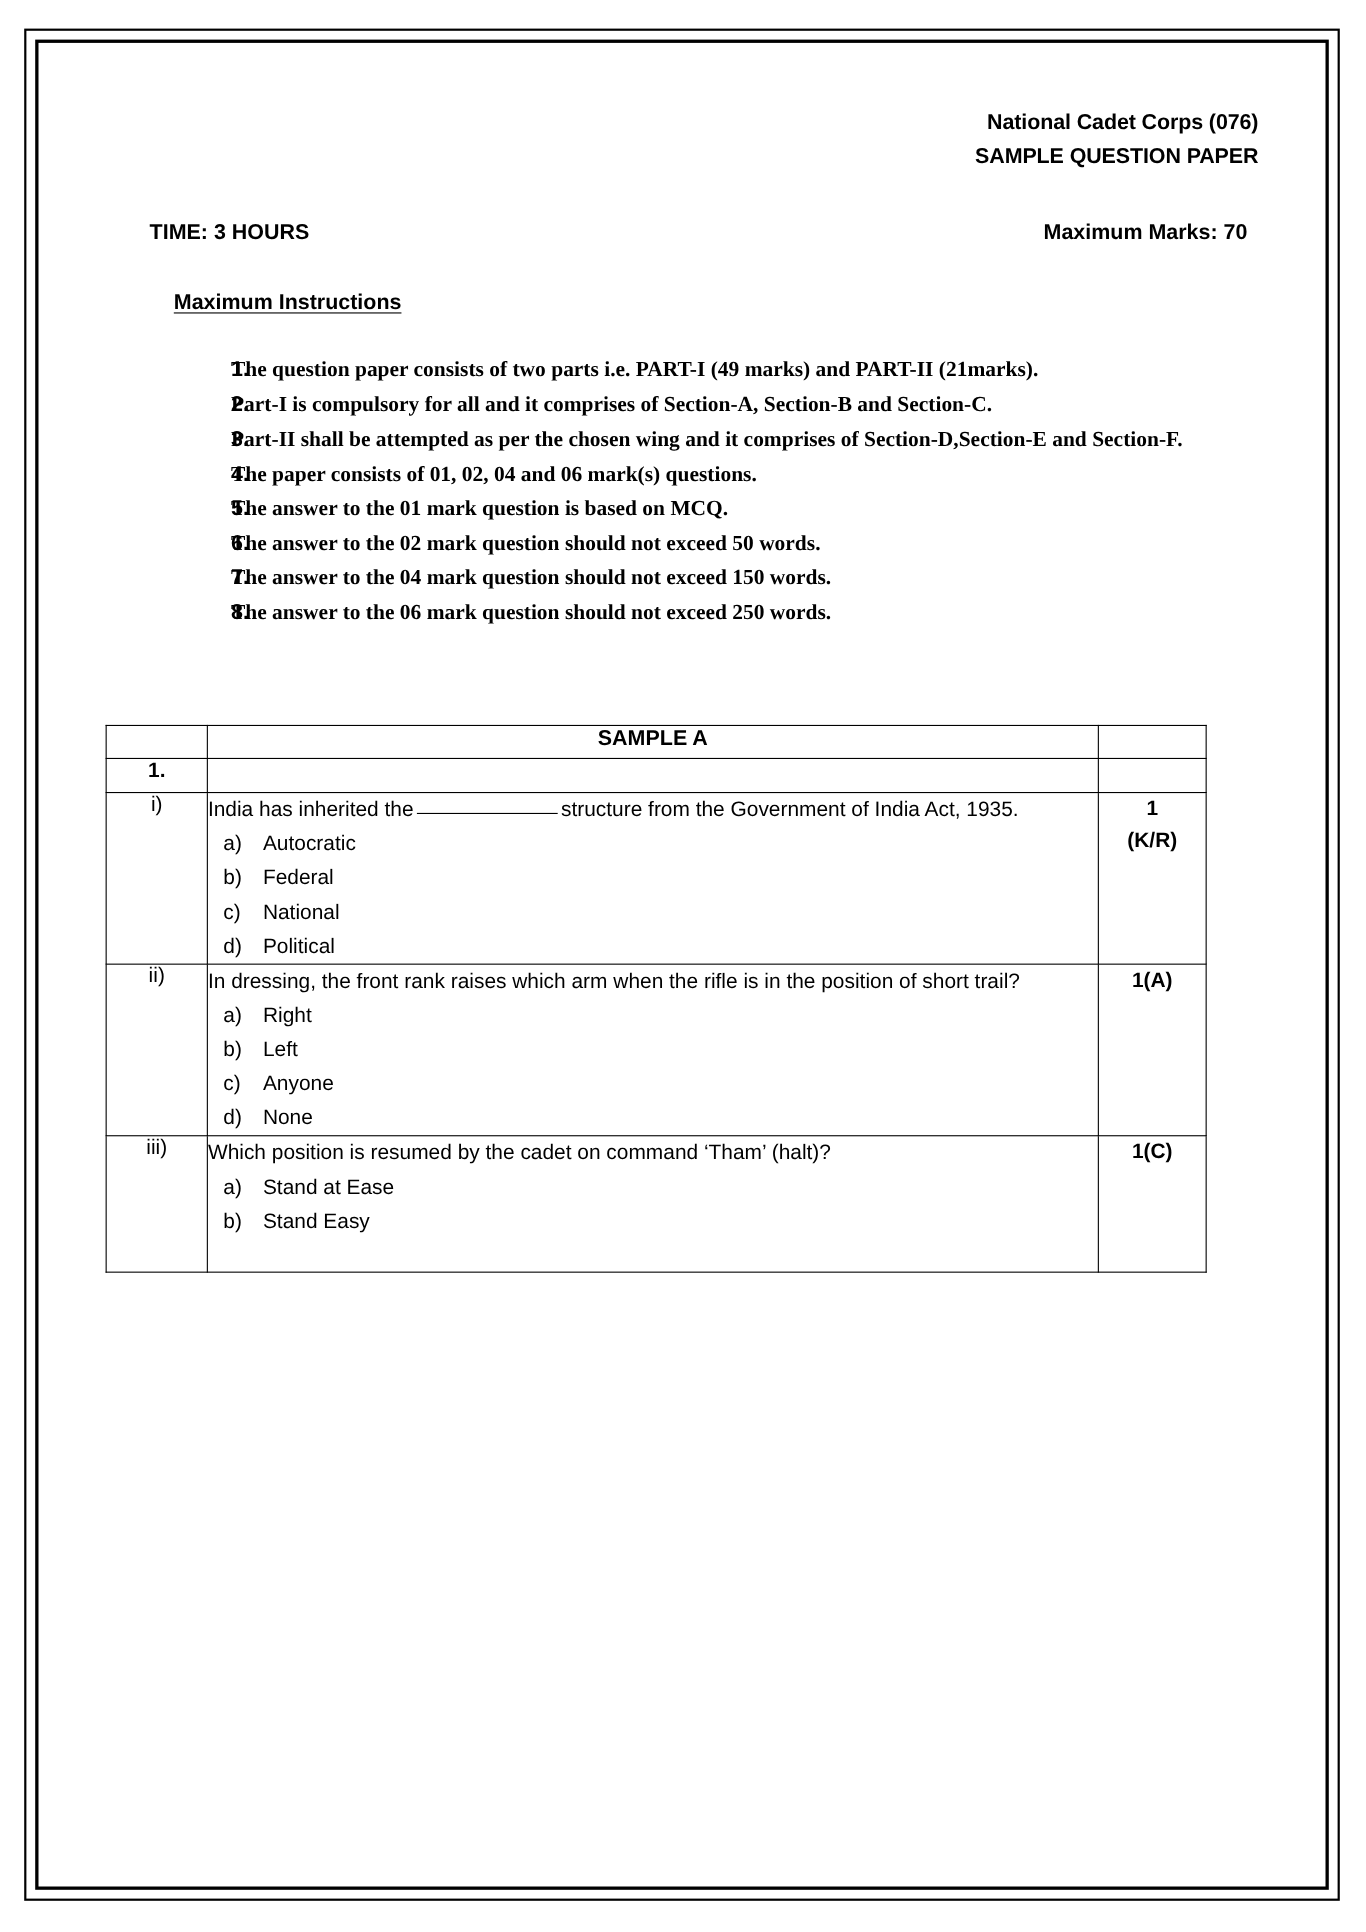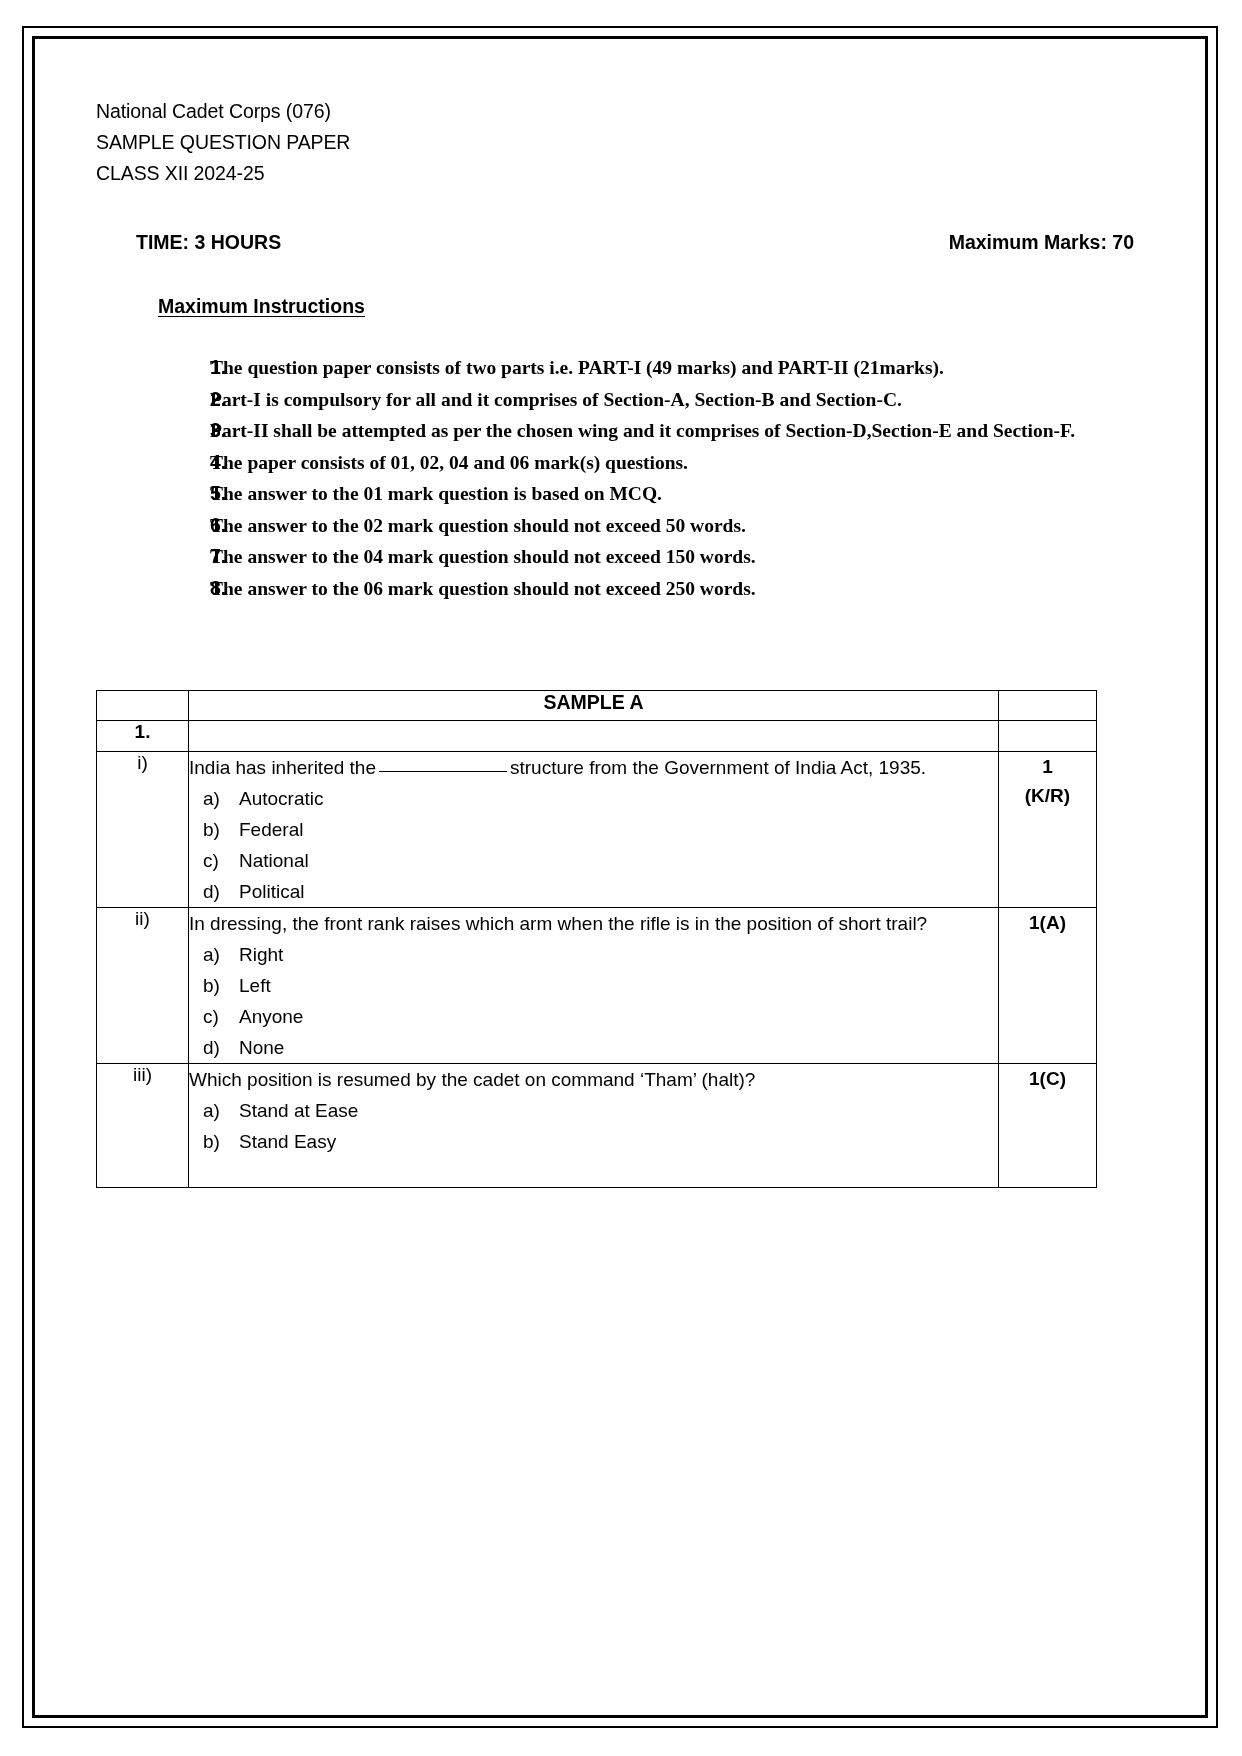--- a/index.html
+++ b/index.html
@@ -35,22 +35,22 @@
   }
   .content {
     position: absolute;
     left: 96px;
     top: 96px;
     width: 1048px;
   }
 
   
   .doc-header {
-    text-align: left;
-    font-weight: normal;
+    text-align: right;
+    font-weight: bold;
     font-size: 19.5px;
     line-height: 31px;
     letter-spacing: -0.1px;
   }
   .doc-header div { white-space: nowrap; }
 
   
   .time-marks {
     display: flex;
     justify-content: space-between;
@@ -176,21 +176,20 @@
 <body>
 
 <div class="page-frame-outer"></div>
 <div class="page-frame-inner"></div>
 
 <div class="content">
 
   <div class="doc-header">
     <div>National Cadet Corps (076)</div>
     <div>SAMPLE QUESTION PAPER</div>
-    <div>CLASS XII 2024-25</div>
   </div>
 
   <div class="time-marks">
     <span>TIME: 3 HOURS</span>
     <span>Maximum Marks: 70</span>
   </div>
 
   <div class="gi-title">Maximum Instructions</div>
 
   <div class="instructions">

